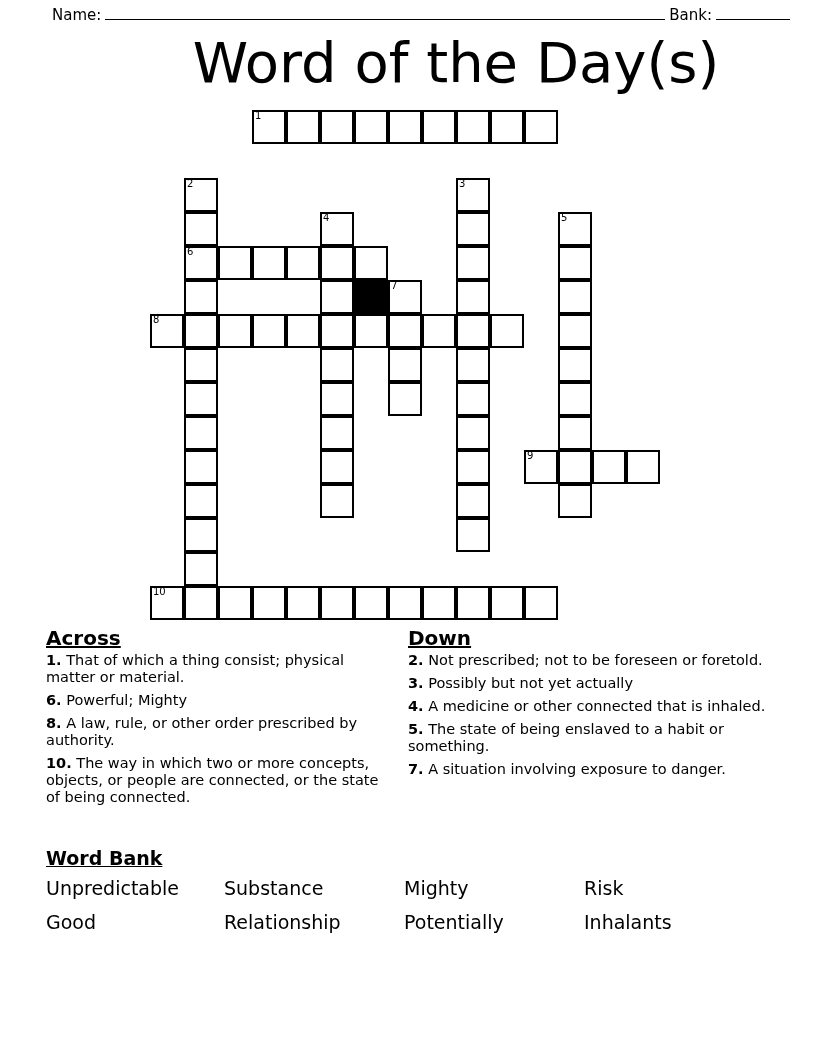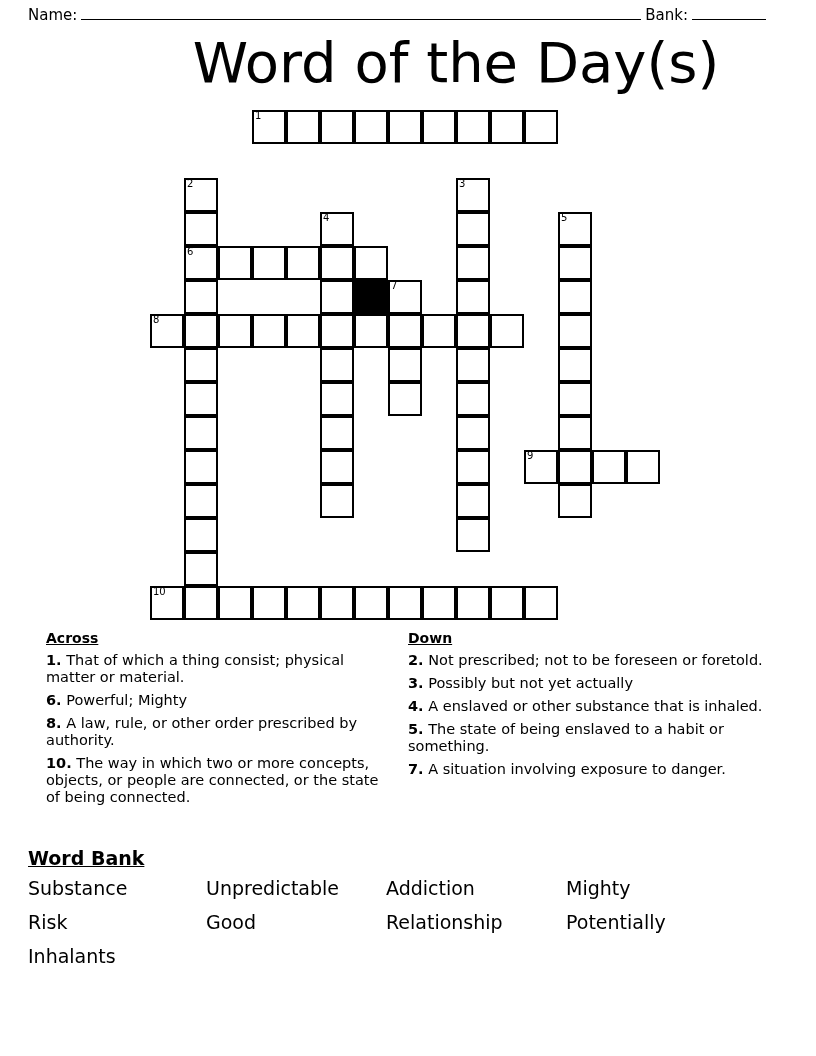--- a/index.html
+++ b/index.html
@@ -23,21 +23,21 @@
     left: 0px;
     width: 816px;
     height: 26px;
     display: flex;
     align-items: baseline;
     padding-top: 6px;
     box-sizing: border-box;
   }
   .name-label {
     font-size: 15px;
-    margin-left: 28px;
+    margin-left: 52px;
     white-space: nowrap;
   }
   .name-rule {
     flex: 0 0 auto;
     width: 560px;
     border-bottom: 1px solid #000;
     margin: 0 4px 3px 4px;
     height: 12px;
   }
   .date-label {
@@ -103,40 +103,40 @@
     display: flex;
     gap: 0px;
   }
   .clue-col {
     width: 362px;
     box-sizing: border-box;
   }
   .clue-col.left { padding-right: 20px; }
   .clue-col.right { padding-left: 0px; }
   .clue-heading {
-    font-size: 14px;
+    font-size: 20px;
     font-weight: bold;
     text-decoration: underline;
     margin: 0 0 4px 0;
     line-height: 20px;
   }
   .clue {
     font-size: 14.5px;
     line-height: 17px;
     margin: 0 0 6px 0;
   }
   .clue .cnum {
     font-weight: bold;
   }
 
   
   .word-bank {
     position: absolute;
     top: 846px;
-    left: 28px;
+    left: 46px;
     width: 724px;
   }
   .wb-heading {
     font-size: 19px;
     font-weight: bold;
     text-decoration: underline;
     margin: 0 0 4px 0;
     line-height: 24px;
   }
   .wb-grid {
@@ -274,33 +274,32 @@
         <p class="clue"><span class="cnum">6.</span><span> Powerful; Mighty</span></p>
         <p class="clue"><span class="cnum">8.</span><span> A law, rule, or other order prescribed by authority.</span></p>
         <p class="clue"><span class="cnum">10.</span><span> The way in which two or more concepts, objects, or people are connected, or the state of being connected.</span></p>
       </div>
   </div>
   <div class="clue-col right">
     <div class="clue-heading">Down</div>
     <div id="down-list">
         <p class="clue"><span class="cnum">2.</span><span> Not prescribed; not to be foreseen or foretold.</span></p>
         <p class="clue"><span class="cnum">3.</span><span> Possibly but not yet actually</span></p>
-        <p class="clue"><span class="cnum">4.</span><span> A enslaved or other substance that is inhaled.</span></p>
+        <p class="clue"><span class="cnum">4.</span><span> A medicine or other connected that is inhaled.</span></p>
         <p class="clue"><span class="cnum">5.</span><span> The state of being enslaved to a habit or something.</span></p>
         <p class="clue"><span class="cnum">7.</span><span> A situation involving exposure to danger.</span></p>
       </div>
   </div>
 </div>
 
 <div class="word-bank">
   <div class="wb-heading">Word Bank</div>
   <div class="wb-grid" id="wb-grid">
+      <div class="wb-word">Unpredictable</div>
       <div class="wb-word">Substance</div>
-      <div class="wb-word">Unpredictable</div>
-      <div class="wb-word">Addiction</div>
       <div class="wb-word">Mighty</div>
       <div class="wb-word">Risk</div>
       <div class="wb-word">Good</div>
       <div class="wb-word">Relationship</div>
       <div class="wb-word">Potentially</div>
       <div class="wb-word">Inhalants</div>
     </div>
 </div>
 
 </body></html>

